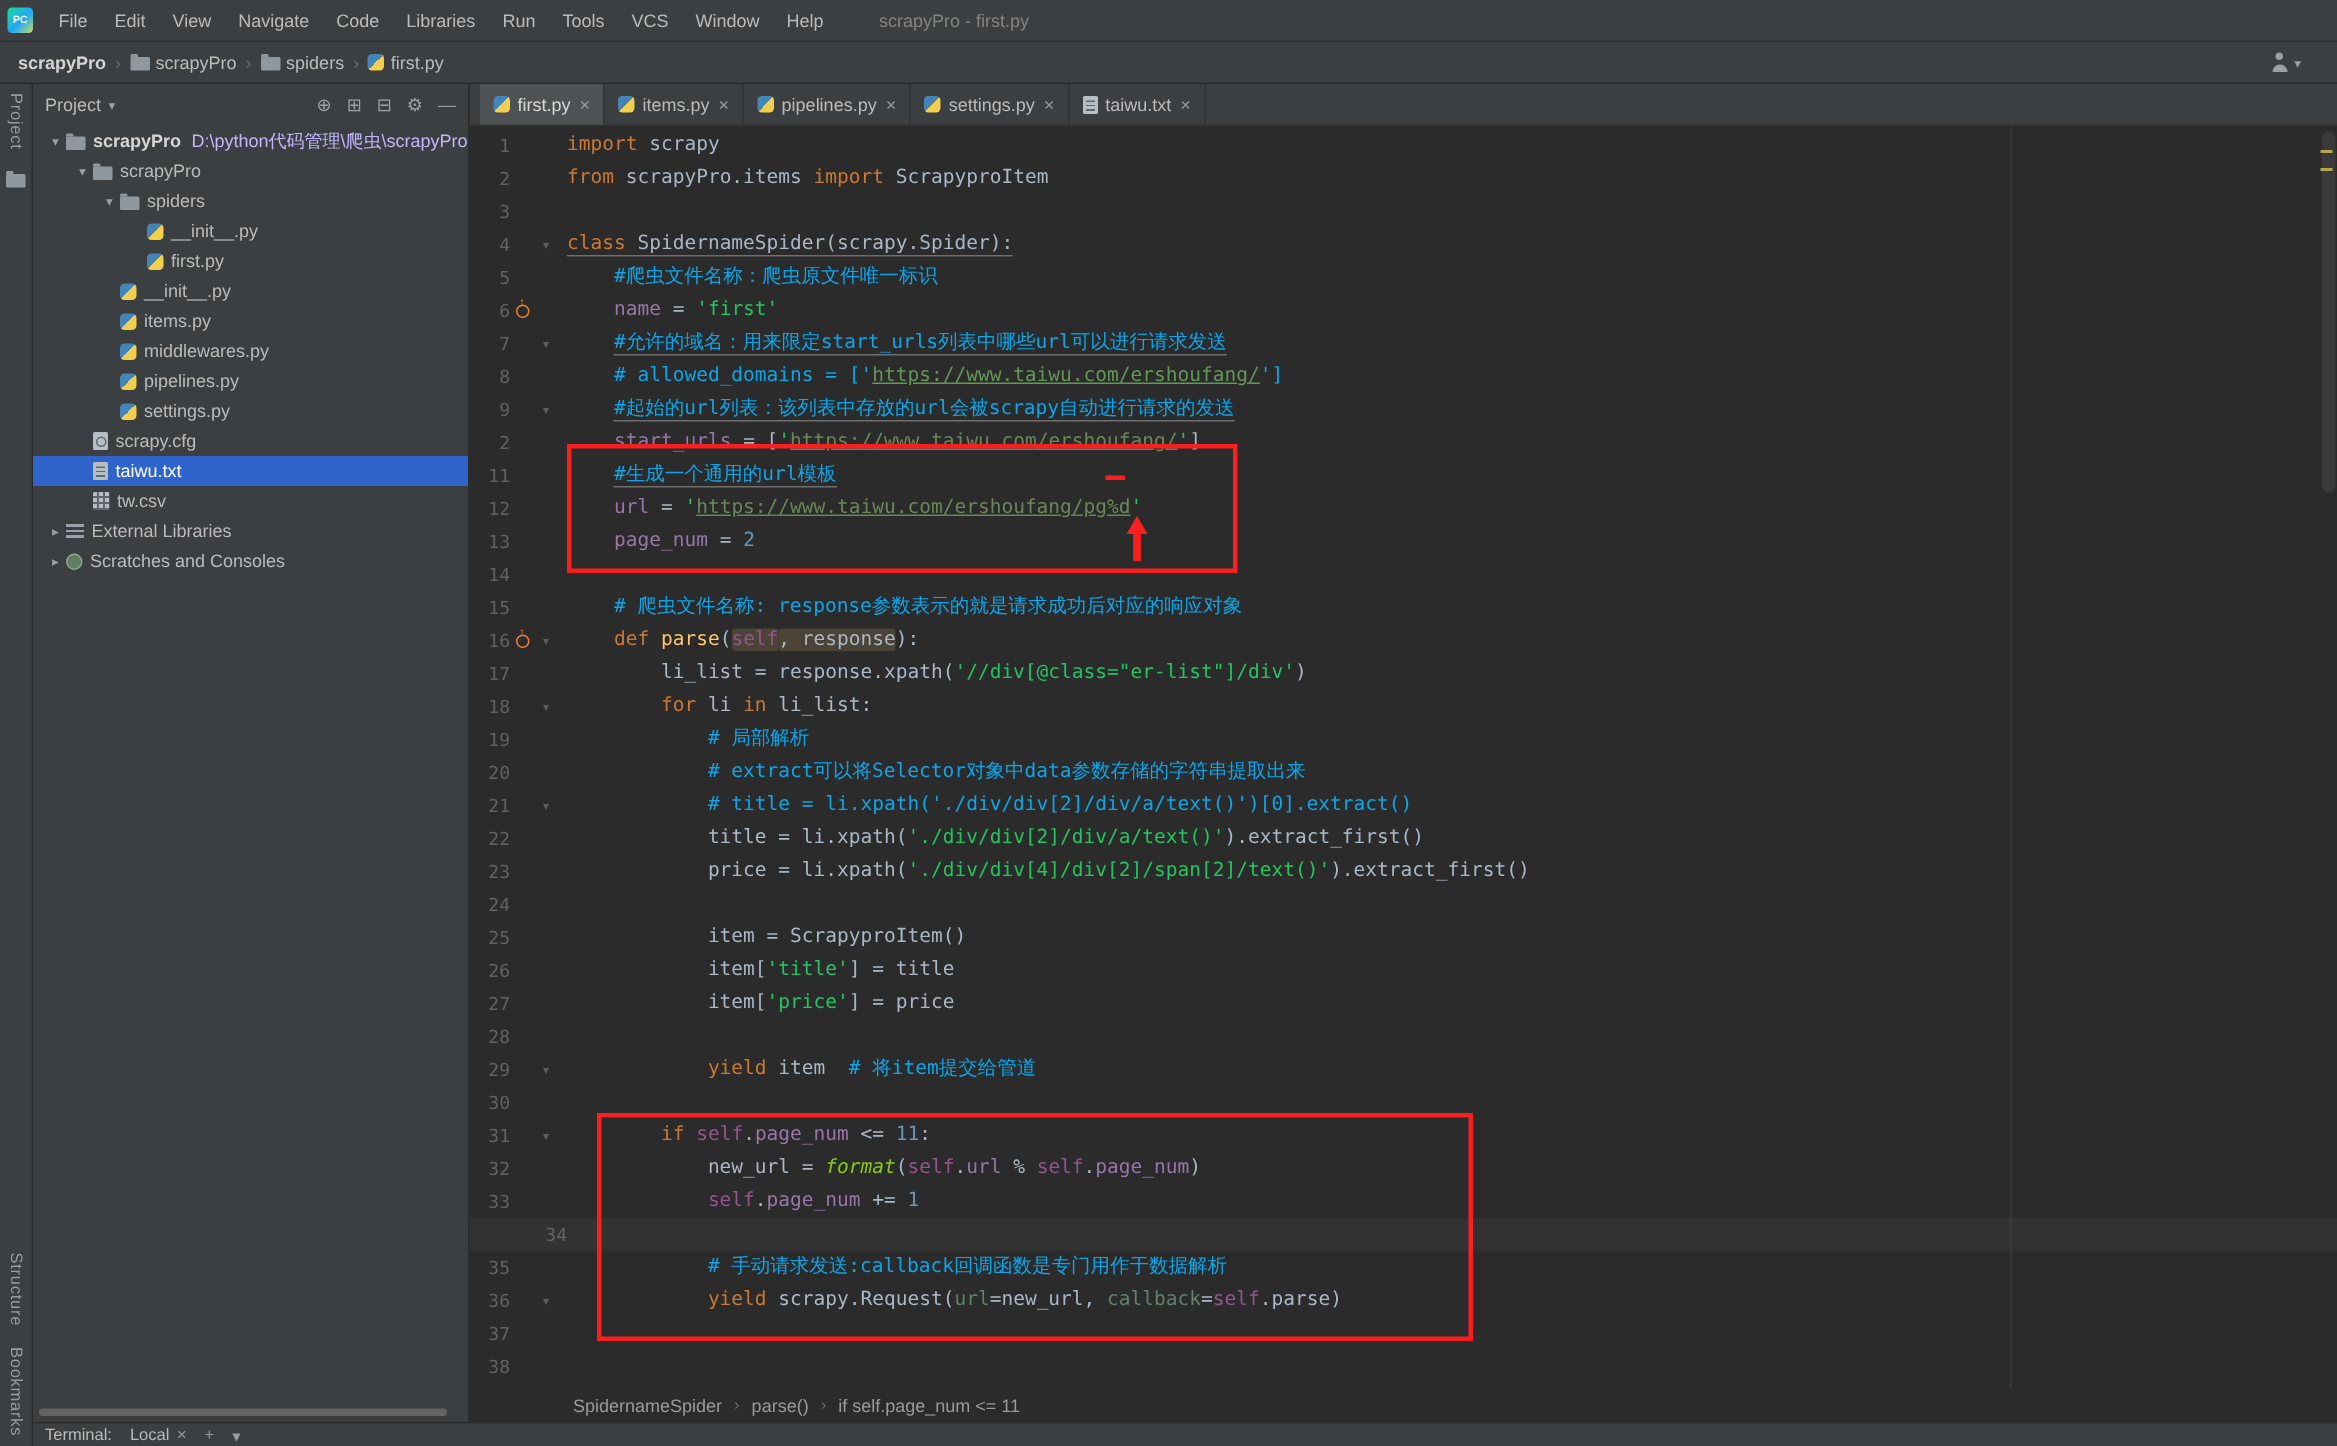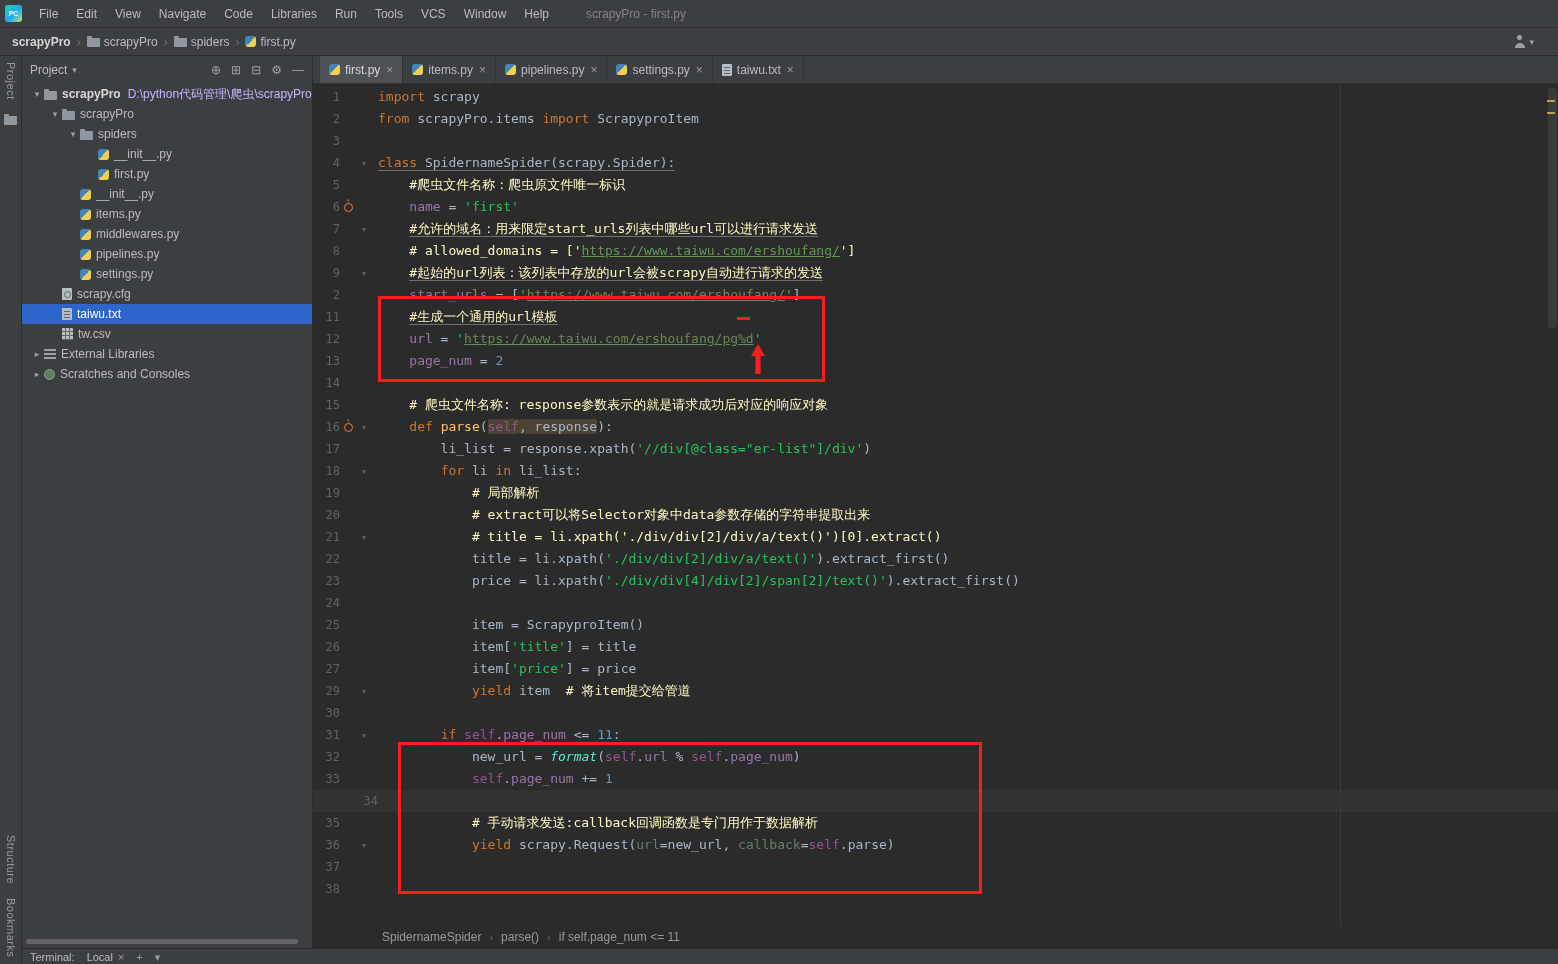--- a/index.html
+++ b/index.html
@@ -85,27 +85,27 @@
   .lnum { display:inline-block; width:27px; text-align:right; color:#606366; font:12px "DejaVu Sans Mono",monospace; }
   .gicon { width:17px; display:inline-flex; justify-content:center; align-items:center; }
   .ovr { position:relative; width:9px; height:9px; border:1.5px solid #ec8033; border-radius:50%; }
   .ovr::after { content:"↑"; position:absolute; top:-7px; left:1px; font-size:8px; color:#ec8033; }
   .fold { width:14px; text-align:center; color:#5d6063; font-size:8px; }
   .code { white-space:pre; font:13px/22px "DejaVu Sans Mono",monospace; }
   .tk { white-space:pre; }
   .c-kw  { color:#cc7832; }
   .c-str { color:#22c55e; }
   .c-sl  { color:#6a8759; text-decoration:underline; }
-  .c-com { color:#fef9c3; }
+  .c-com { color:#0ea5e9; }
   .c-cl  { color:#629755; text-decoration:underline; }
   .c-num { color:#6897bb; }
   .c-att { color:#9876aa; }
   .c-self{ color:#94558d; }
   .c-fn  { color:#ffc66b; }
-  .c-bi  { color:#5eead4; font-style:italic; }
+  .c-bi  { color:#84cc16; font-style:italic; }
   .c-ka  { color:#5f826b; }
   .c-pl  { color:#a9b7c6; }
   .u  { border-bottom:1px solid #6f6f6f; }
   .hl { background:#4a4336; border-radius:2px; }
 
   .guide { position:absolute; left:1027px; top:28px; bottom:22px; width:1px; background:#3a3d3f; }
   .vthumb { position:absolute; right:1px; top:32px; width:9px; height:240px; border-radius:4px; background:rgba(170,170,170,.12); }
   .stripe-mark { position:absolute; right:3px; width:8px; height:2px; background:#b8a648; }
 
   .ann-box { position:absolute; border:3px solid #fa1f1f; z-index:6; }
@@ -518,20 +518,28 @@
           </span>
           <span class="code"><span class="tk c-pl">            item[</span><span class="tk c-str">'title'</span><span class="tk c-pl">] = title</span></span>
         </div>
         <div class="cl">
           <span class="gut">
             <span class="lnum">27</span>
             <span class="gicon"></span>
             <span class="fold"></span>
           </span>
           <span class="code"><span class="tk c-pl">            item[</span><span class="tk c-str">'price'</span><span class="tk c-pl">] = price</span></span>
+        </div>
+        <div class="cl">
+          <span class="gut">
+            <span class="lnum">28</span>
+            <span class="gicon"></span>
+            <span class="fold"></span>
+          </span>
+          <span class="code"></span>
         </div>
         <div class="cl">
           <span class="gut">
             <span class="lnum">29</span>
             <span class="gicon"></span>
             <span class="fold">▾</span>
           </span>
           <span class="code"><span class="tk c-pl">            </span><span class="tk c-kw">yield</span><span class="tk c-pl"> item  </span><span class="tk c-com"># 将item提交给管道</span></span>
         </div>
         <div class="cl">

